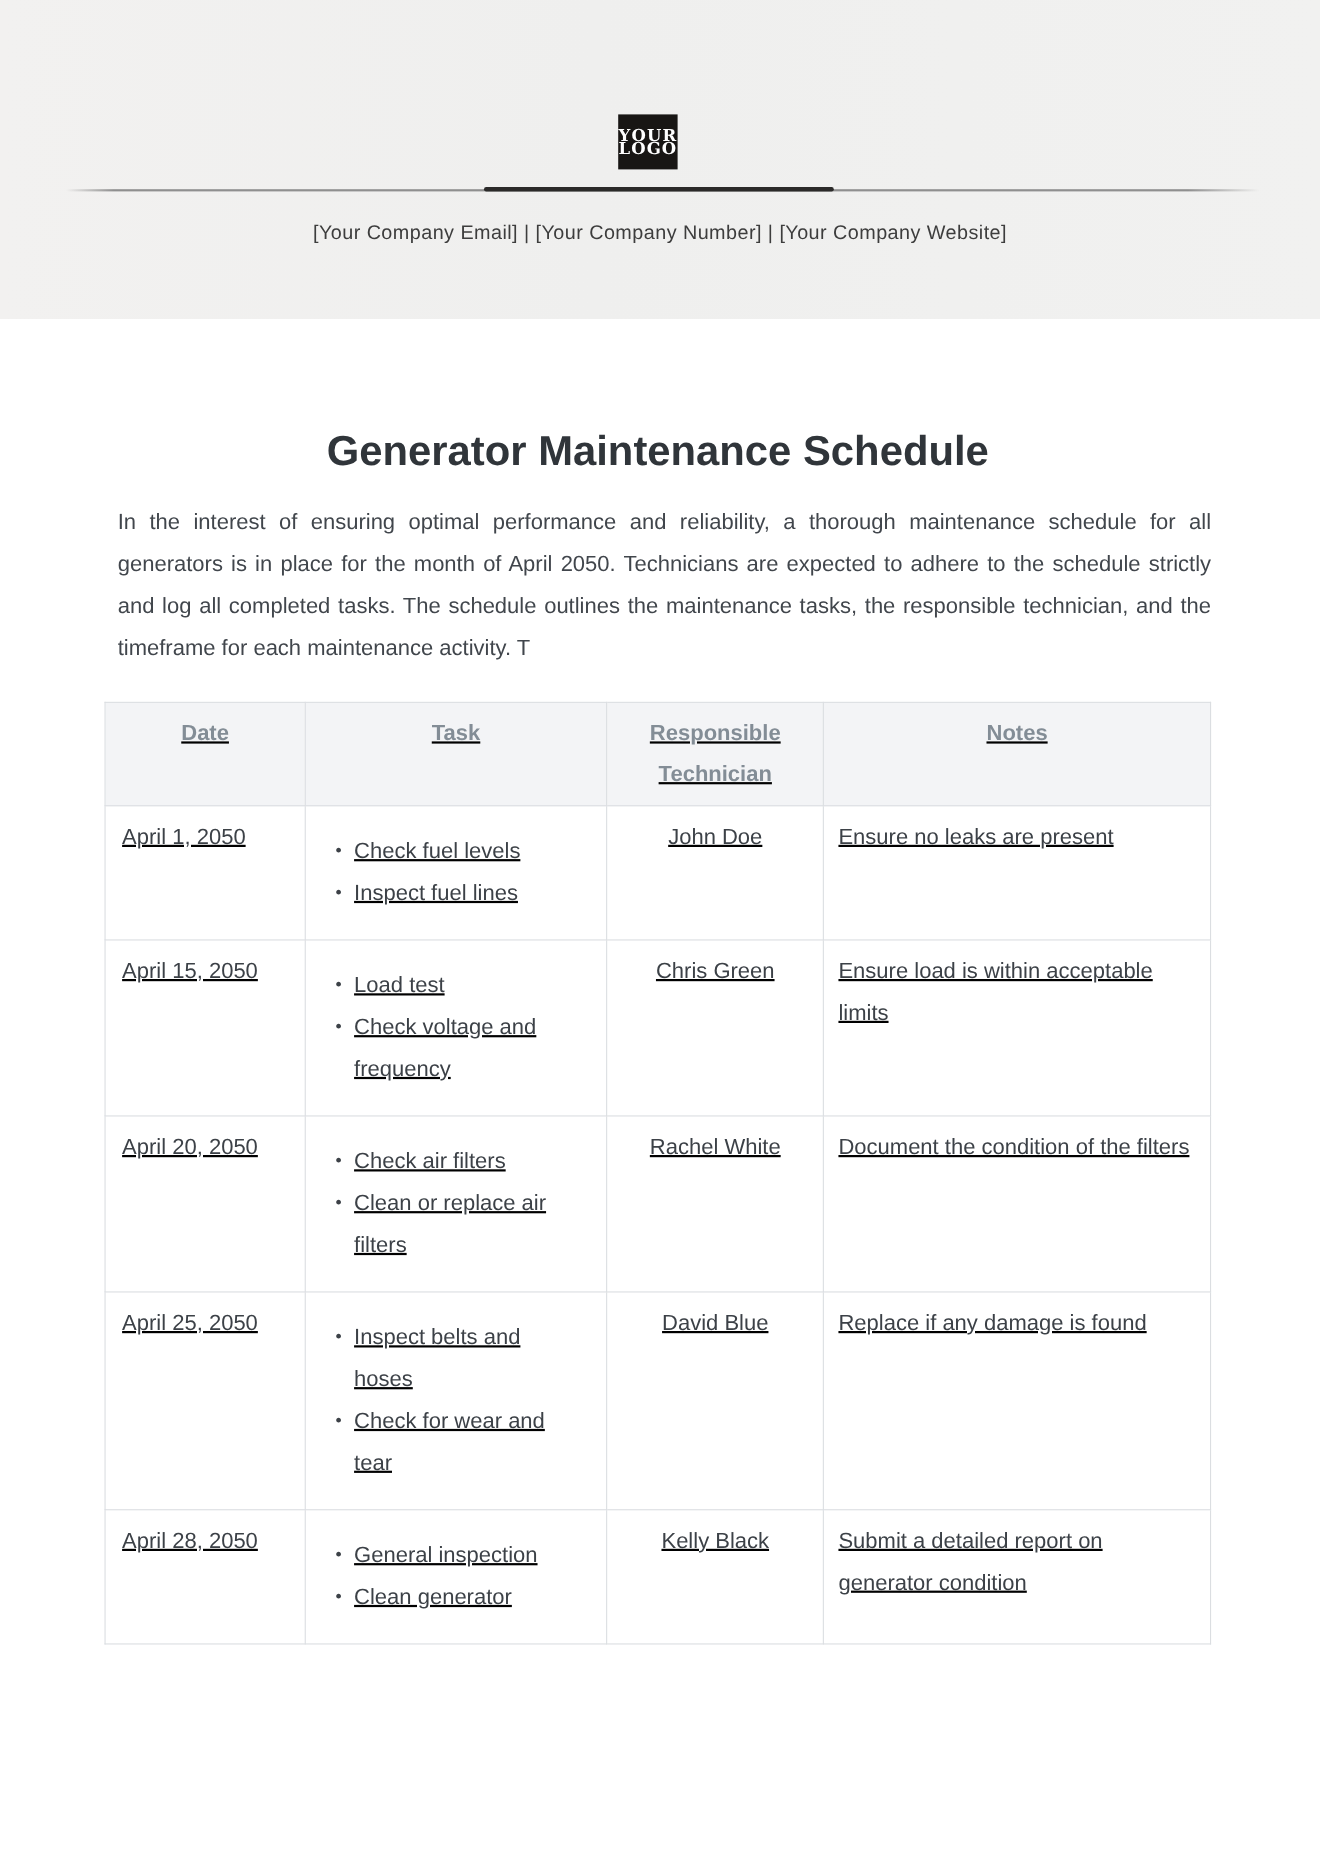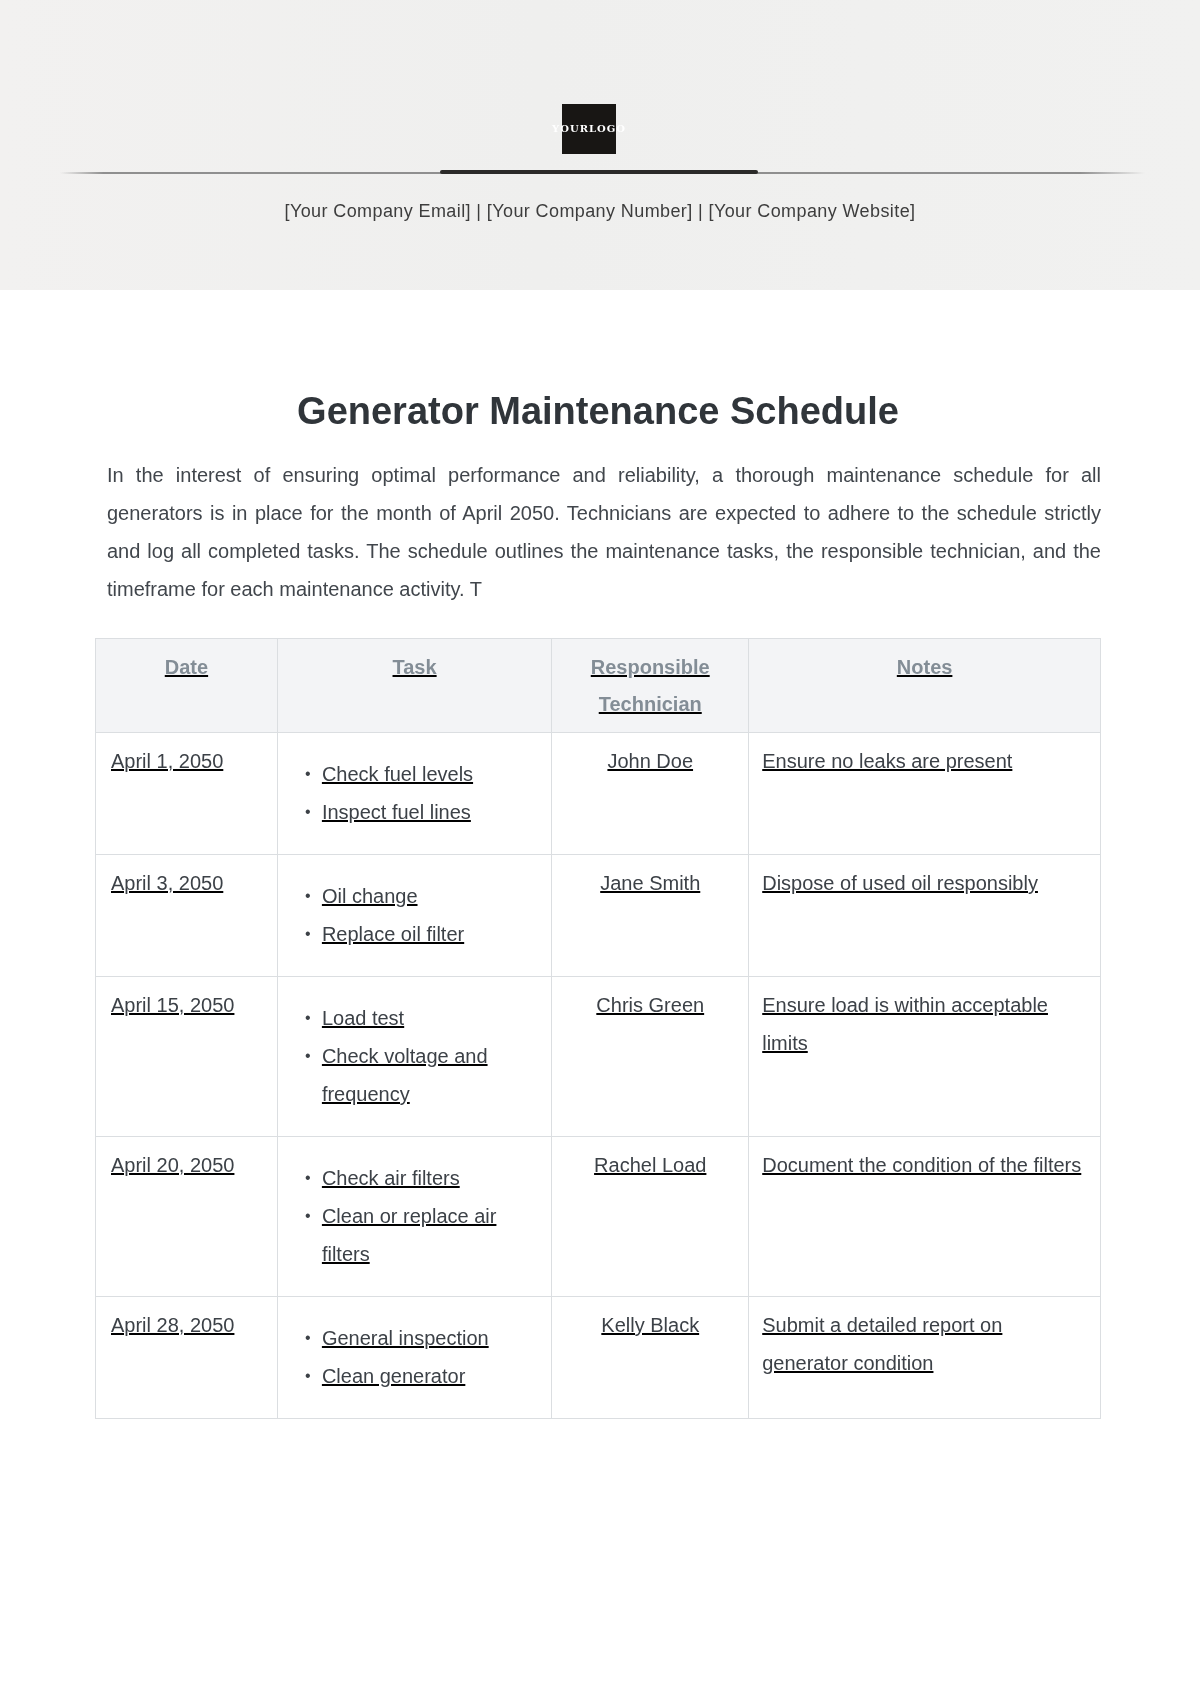--- a/index.html
+++ b/index.html
@@ -24,23 +24,23 @@
   }
   
   .top-band{
     position:relative;
     width:1200px;height:290px;
     background:linear-gradient(90deg,#f2f1f0 0%,#efefee 45%,#f1f1f0 100%);
   }
   .logo{
     position:absolute;left:562px;top:104px;width:54px;height:50px;
     background:var(--logo-bg);color:#ffffff;
-    display:flex;flex-direction:row;align-items:center;justify-content:center;
+    display:flex;flex-direction:column;align-items:center;justify-content:center;
     font-family:"DejaVu Serif", serif;font-weight:bold;
-    font-size:10px;line-height:12.5px;letter-spacing:1px;text-align:center;
+    font-size:15px;line-height:12.5px;letter-spacing:1px;text-align:center;
   }
   .rule{
     position:absolute;left:0;top:171px;width:1200px;height:4px;
   }
   .rule .thin{
     position:absolute;left:60px;right:55px;top:1px;height:1.5px;
     background:linear-gradient(90deg,rgba(143,143,143,0) 0%,var(--rule-thin) 4%,var(--rule-thin) 94%,rgba(143,143,143,0) 100%);
   }
   .rule .thick{
     position:absolute;left:440px;width:318px;top:-1px;height:4px;
@@ -135,51 +135,51 @@
             <td class="col-task">
               <ul>
                 <li>Check fuel levels</li>
                 <li>Inspect fuel lines</li>
               </ul>
             </td>
             <td class="col-tech">John Doe</td>
             <td class="col-notes">Ensure no leaks are present</td>
           </tr>
           <tr>
-            <td class="col-date">April 3, 2050</td>
-            <td class="col-task">
-              <ul>
-                <li>Oil change</li>
-                <li>Replace oil filter</li>
-              </ul>
-            </td>
-            <td class="col-tech">Jane Smith</td>
-            <td class="col-notes">Dispose of used oil responsibly</td>
-          </tr>
-          <tr>
             <td class="col-date">April 15, 2050</td>
             <td class="col-task">
               <ul>
                 <li>Load test</li>
                 <li>Check voltage and frequency</li>
               </ul>
             </td>
             <td class="col-tech">Chris Green</td>
             <td class="col-notes">Ensure load is within acceptable limits</td>
           </tr>
           <tr>
             <td class="col-date">April 20, 2050</td>
             <td class="col-task">
               <ul>
                 <li>Check air filters</li>
                 <li>Clean or replace air filters</li>
               </ul>
             </td>
-            <td class="col-tech">Rachel Load</td>
+            <td class="col-tech">Rachel White</td>
             <td class="col-notes">Document the condition of the filters</td>
+          </tr>
+          <tr>
+            <td class="col-date">April 25, 2050</td>
+            <td class="col-task">
+              <ul>
+                <li>Inspect belts and hoses</li>
+                <li>Check for wear and tear</li>
+              </ul>
+            </td>
+            <td class="col-tech">David Blue</td>
+            <td class="col-notes">Replace if any damage is found</td>
           </tr>
           <tr>
             <td class="col-date">April 28, 2050</td>
             <td class="col-task">
               <ul>
                 <li>General inspection</li>
                 <li>Clean generator</li>
               </ul>
             </td>
             <td class="col-tech">Kelly Black</td>

